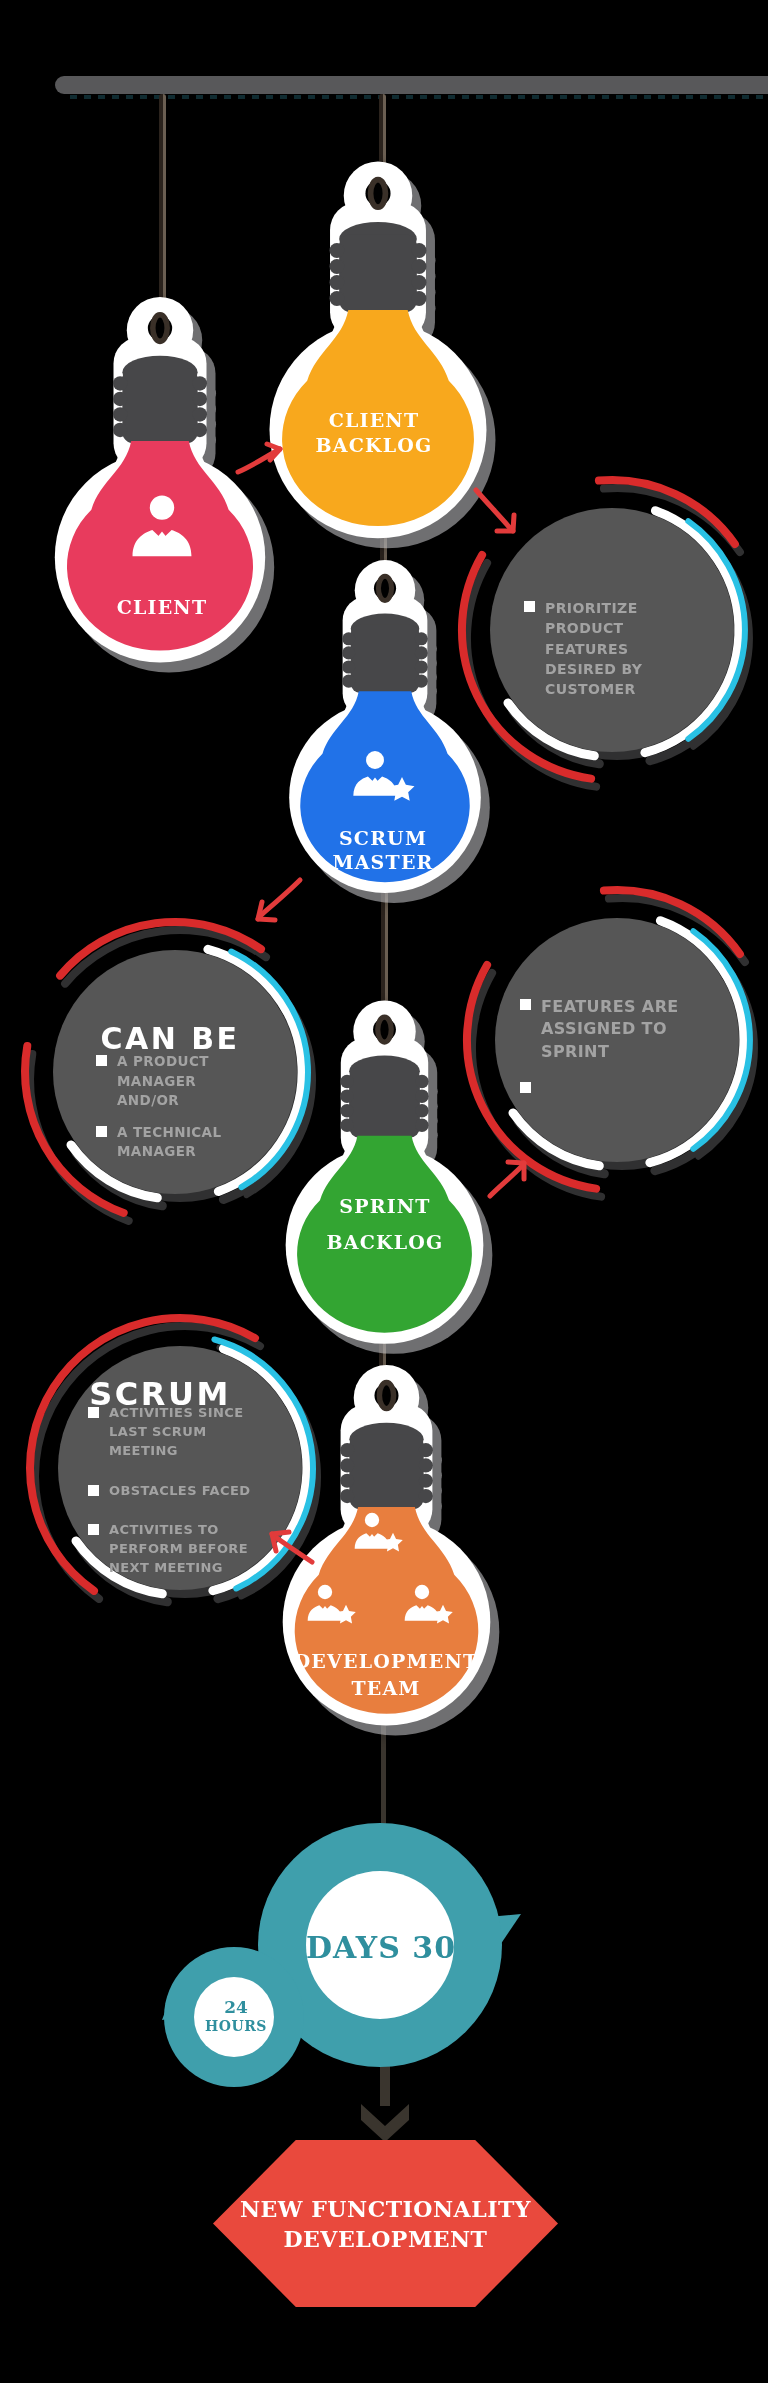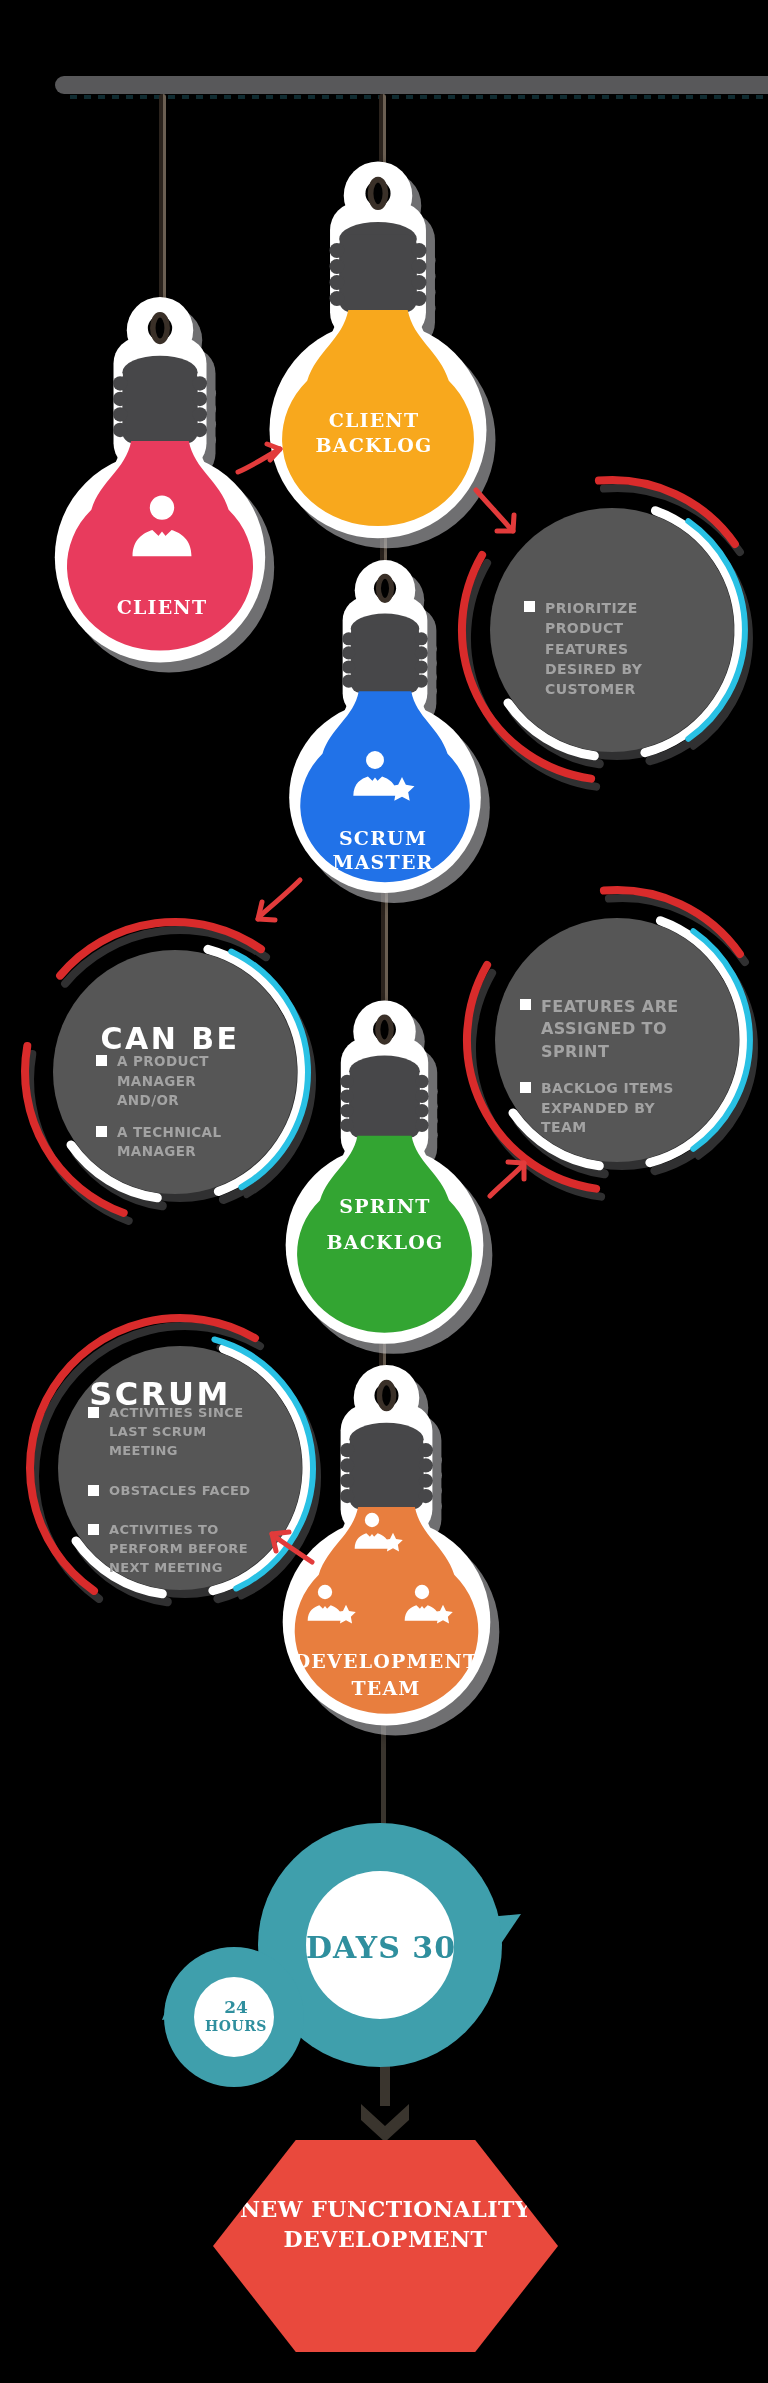--- a/index.html
+++ b/index.html
@@ -31,21 +31,21 @@
   .bullets{position:absolute;display:flex;flex-direction:column;}
   .bullet{display:flex;gap:10px;color:#a3a3a3;font-weight:bold;letter-spacing:.4px;}
   .bullet .sq{width:11px;height:11px;background:#fff;flex:none;margin-top:3px;}
   
   .rarrow{position:absolute;}
   .rarrow path{stroke:#E23B3B;stroke-width:5;fill:none;stroke-linecap:round;}
   
   .teal-label{position:absolute;transform:translate(-50%,-50%);color:#2F8F9E;white-space:nowrap;
        font-family:"DejaVu Serif",serif;font-weight:bold;text-align:center;}
   
-  .hexagon{position:absolute;left:213px;top:2140px;width:345px;height:212px;background:#E9493D;
+  .hexagon{position:absolute;left:213px;top:2140px;width:345px;height:167px;background:#E9493D;
        clip-path:polygon(24% 0,76% 0,100% 50%,76% 100%,24% 100%,0 50%);}
   .hex-line{position:absolute;left:50%;transform:translate(-50%,-50%);color:#fff;white-space:nowrap;
        font-family:"DejaVu Serif",serif;font-weight:bold;font-size:22px;letter-spacing:.5px;}
 </style>
 </head>
 <body>
 
 <svg width="0" height="0" style="position:absolute">
   <defs>
     <symbol id="sym-person" viewBox="0 0 24 24">
@@ -120,21 +120,20 @@
     <path d="M30.1,85 A150,150 0 0 0 139.1,308.6" stroke="#D92B2B" stroke-width="8" fill="none" stroke-linecap="round"></path>
     <circle cx="160" cy="160" r="122" fill="#565656"></circle>
   </svg>
   <div class="bullets" style="left:520px;top:996px;width:170px;gap:16px">
     <div class="bullet" style="font-size:16px;line-height:1.4">
       <span class="sq"></span>
       <span>FEATURES ARE ASSIGNED TO SPRINT</span>
     </div>
     <div class="bullet" style="font-size:14px;line-height:1.4">
       <span class="sq"></span>
-      <span>BACKLOG ITEMS EXPANDED BY TEAM</span>
     </div>
   </div>
 
   <svg class="circle-svg" style="left:20px;top:1308px" width="320" height="320" viewBox="0 0 320 320">
     <path d="M192.9,282.7 A127,127 0 0 0 203.4,40.7" stroke="#fff" stroke-width="9" fill="none" stroke-linecap="round"></path>
     <path d="M56,232.9 A127,127 0 0 0 142.3,285.8" stroke="#fff" stroke-width="9" fill="none" stroke-linecap="round"></path>
     <path d="M194.4,31.5 A133,133 0 0 1 216.2,280.5" stroke="#29C1E4" stroke-width="6" fill="none" stroke-linecap="round"></path>
     <path d="M235,30.1 A150,150 0 0 0 74,282.9" stroke="#D92B2B" stroke-width="8" fill="none" stroke-linecap="round"></path>
     <circle cx="160" cy="160" r="122" fill="#565656"></circle>
   </svg>

